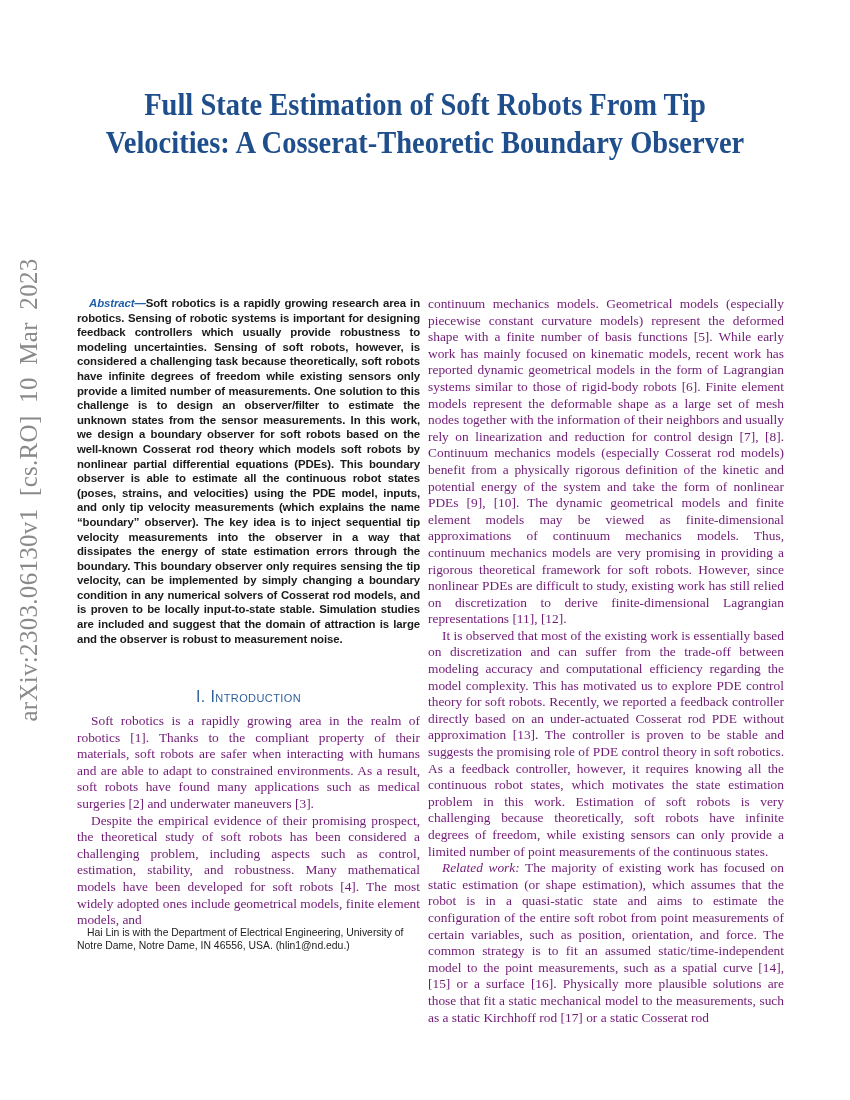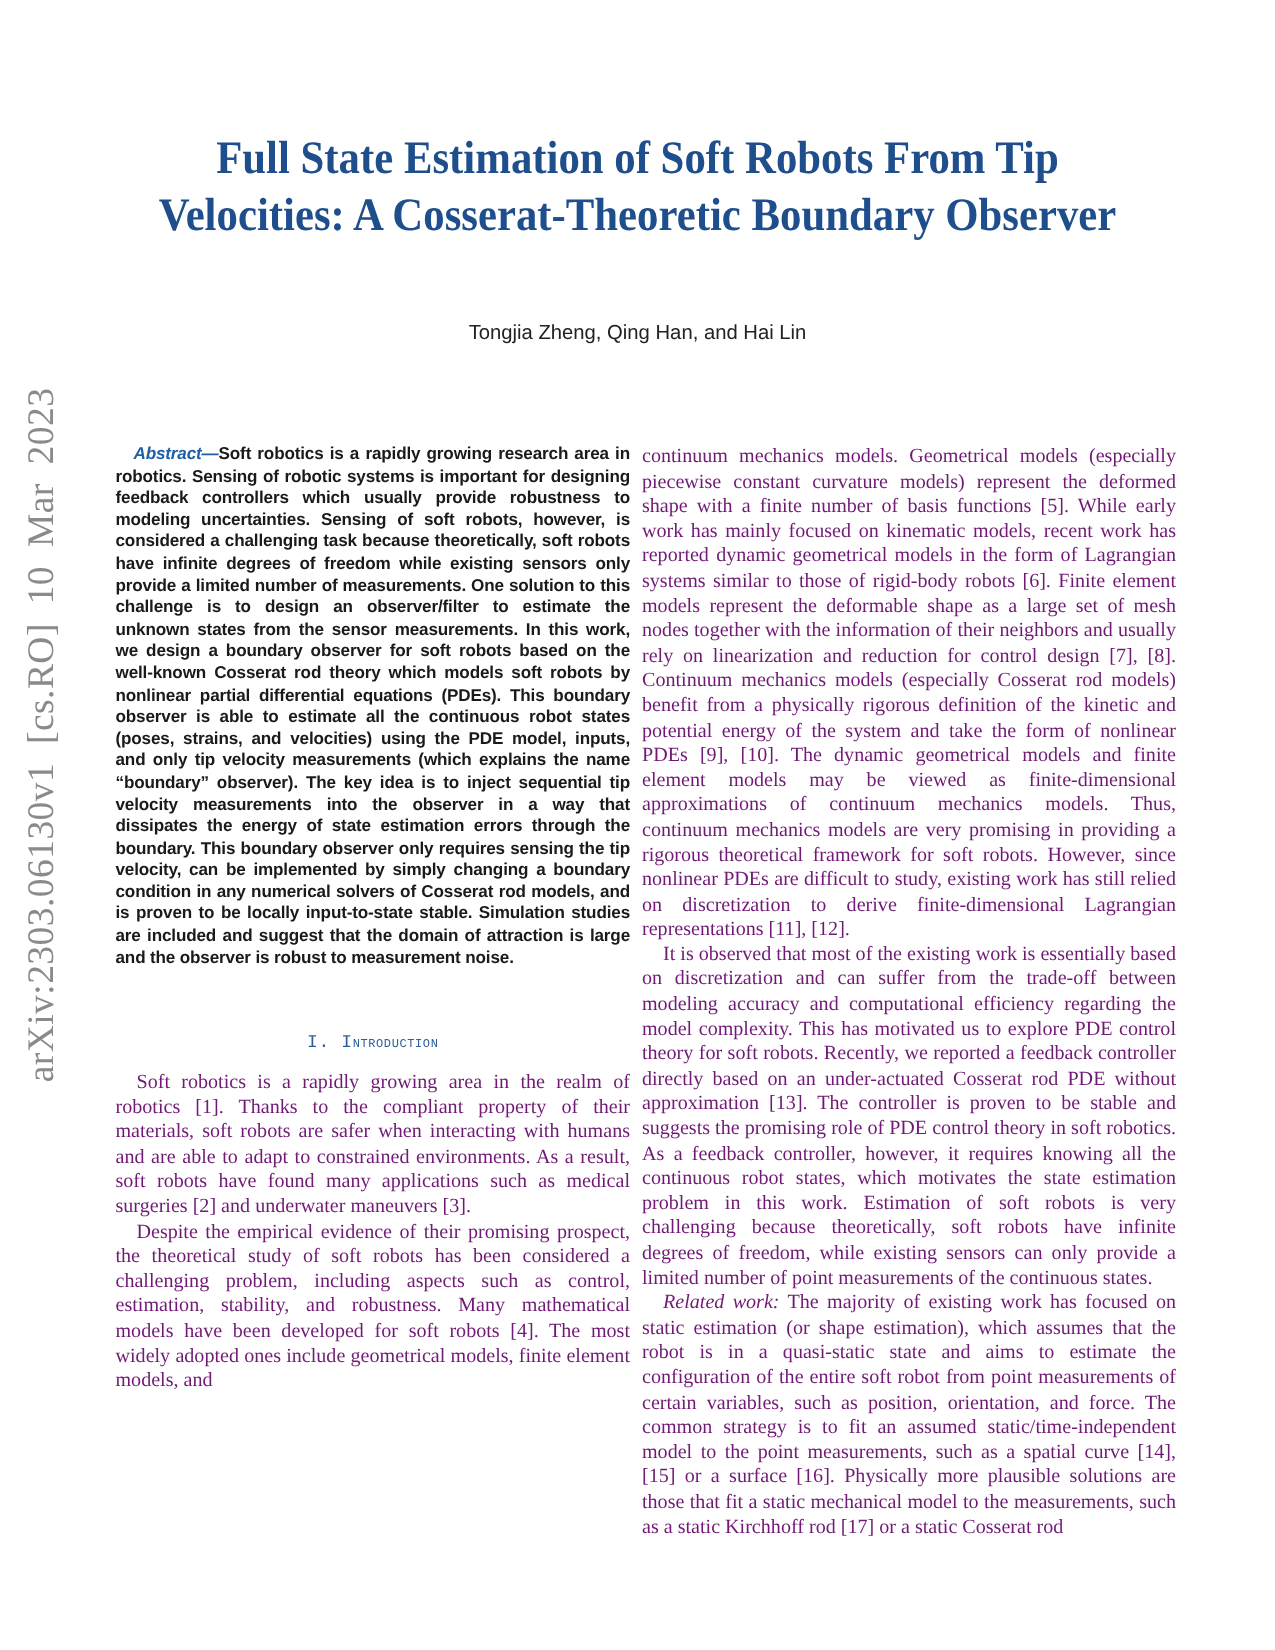--- a/index.html
+++ b/index.html
@@ -37,22 +37,22 @@
     .abstract {
       top: 296px;
       font-family: "Liberation Sans", sans-serif; font-weight: bold;
       font-size: 11.4px; line-height: 14.6px; text-align: justify;
       text-indent: 12px; letter-spacing: -0.1px;
     }
     .abstract .abs-label { color: #1f5fa8; font-style: italic; margin-top: 32px; }
 
     .section-heading {
       position: absolute; left: 77px; top: 688px; width: 343px;
-      text-align: center; font-family: Liberation Mono, monospace;
-      font-size: 12px; color: #2f5f9a; letter-spacing: 0.4px;
+      text-align: center; font-family: Liberation Sans, sans-serif;
+      font-size: 16px; color: #2f5f9a; letter-spacing: 0.4px;
     }
     .section-heading .sc { font-variant: small-caps; }
 
     .body-text {
       font-family: "Liberation Serif", serif; font-size: 13.4px;
       line-height: 16.6px; text-align: justify; color: #701a75;
     }
     .body-text p { margin: 0; text-indent: 14px; }
     .intro { top: 713px; }
     .right-body { top: 296px; }
@@ -68,37 +68,37 @@
 </head>
 <body>
 
 <div class="page">
 
   <div class="arxiv-stamp">
     <span>arXiv:2303.06130v1  [cs.RO]  10 Mar 2023</span>
   </div>
 
   <h1 class="title">Full State Estimation of Soft Robots From Tip Velocities: A Cosserat-Theoretic Boundary Observer</h1>
-  <div class="authors">Tongjia Zheng, Qing Han, and Hai Lin</div>
 
   <div class="col col-left abstract">
     <span class="abs-label">Abstract—</span><span>Soft robotics is a rapidly growing research area in robotics. Sensing of robotic systems is important for designing feedback controllers which usually provide robustness to modeling uncertainties. Sensing of soft robots, however, is considered a challenging task because theoretically, soft robots have infinite degrees of freedom while existing sensors only provide a limited number of measurements. One solution to this challenge is to design an observer/filter to estimate the unknown states from the sensor measurements. In this work, we design a boundary observer for soft robots based on the well-known Cosserat rod theory which models soft robots by nonlinear partial differential equations (PDEs). This boundary observer is able to estimate all the continuous robot states (poses, strains, and velocities) using the PDE model, inputs, and only tip velocity measurements (which explains the name “boundary” observer). The key idea is to inject sequential tip velocity measurements into the observer in a way that dissipates the energy of state estimation errors through the boundary. This boundary observer only requires sensing the tip velocity, can be implemented by simply changing a boundary condition in any numerical solvers of Cosserat rod models, and is proven to be locally input-to-state stable. Simulation studies are included and suggest that the domain of attraction is large and the observer is robust to measurement noise.</span>
   </div>
 
   <div class="section-heading">
     <span>I.</span>
     <span class="sc">Introduction</span>
   </div>
 
   <div class="col col-left body-text intro">
     <p>Soft robotics is a rapidly growing area in the realm of robotics [1]. Thanks to the compliant property of their materials, soft robots are safer when interacting with humans and are able to adapt to constrained environments. As a result, soft robots have found many applications such as medical surgeries [2] and underwater maneuvers [3].</p>
     <p>Despite the empirical evidence of their promising prospect, the theoretical study of soft robots has been considered a challenging problem, including aspects such as control, estimation, stability, and robustness. Many mathematical models have been developed for soft robots [4]. The most widely adopted ones include geometrical models, finite element models, and</p>
   </div>
 
   <div class="col col-left footnotes">
+    <p>Hai Lin is with the Department of Electrical Engineering, University of Notre Dame, Notre Dame, IN 46556, USA. (hlin1@nd.edu.)</p>
   </div>
 
   <div class="col col-right body-text right-body">
     <p class="cont">continuum mechanics models. Geometrical models (especially piecewise constant curvature models) represent the deformed shape with a finite number of basis functions [5]. While early work has mainly focused on kinematic models, recent work has reported dynamic geometrical models in the form of Lagrangian systems similar to those of rigid-body robots [6]. Finite element models represent the deformable shape as a large set of mesh nodes together with the information of their neighbors and usually rely on linearization and reduction for control design [7], [8]. Continuum mechanics models (especially Cosserat rod models) benefit from a physically rigorous definition of the kinetic and potential energy of the system and take the form of nonlinear PDEs [9], [10]. The dynamic geometrical models and finite element models may be viewed as finite-dimensional approximations of continuum mechanics models. Thus, continuum mechanics models are very promising in providing a rigorous theoretical framework for soft robots. However, since nonlinear PDEs are difficult to study, existing work has still relied on discretization to derive finite-dimensional Lagrangian representations [11], [12].</p>
     <p>It is observed that most of the existing work is essentially based on discretization and can suffer from the trade-off between modeling accuracy and computational efficiency regarding the model complexity. This has motivated us to explore PDE control theory for soft robots. Recently, we reported a feedback controller directly based on an under-actuated Cosserat rod PDE without approximation [13]. The controller is proven to be stable and suggests the promising role of PDE control theory in soft robotics. As a feedback controller, however, it requires knowing all the continuous robot states, which motivates the state estimation problem in this work. Estimation of soft robots is very challenging because theoretically, soft robots have infinite degrees of freedom, while existing sensors can only provide a limited number of point measurements of the continuous states.</p>
     <p><span class="em">Related work:</span><span> The majority of existing work has focused on static estimation (or shape estimation), which assumes that the robot is in a quasi-static state and aims to estimate the configuration of the entire soft robot from point measurements of certain variables, such as position, orientation, and force. The common strategy is to fit an assumed static/time-independent model to the point measurements, such as a spatial curve [14], [15] or a surface [16]. Physically more plausible solutions are those that fit a static mechanical model to the measurements, such as a static Kirchhoff rod [17] or a static Cosserat rod</span></p>
   </div>
 
 </div>
 

